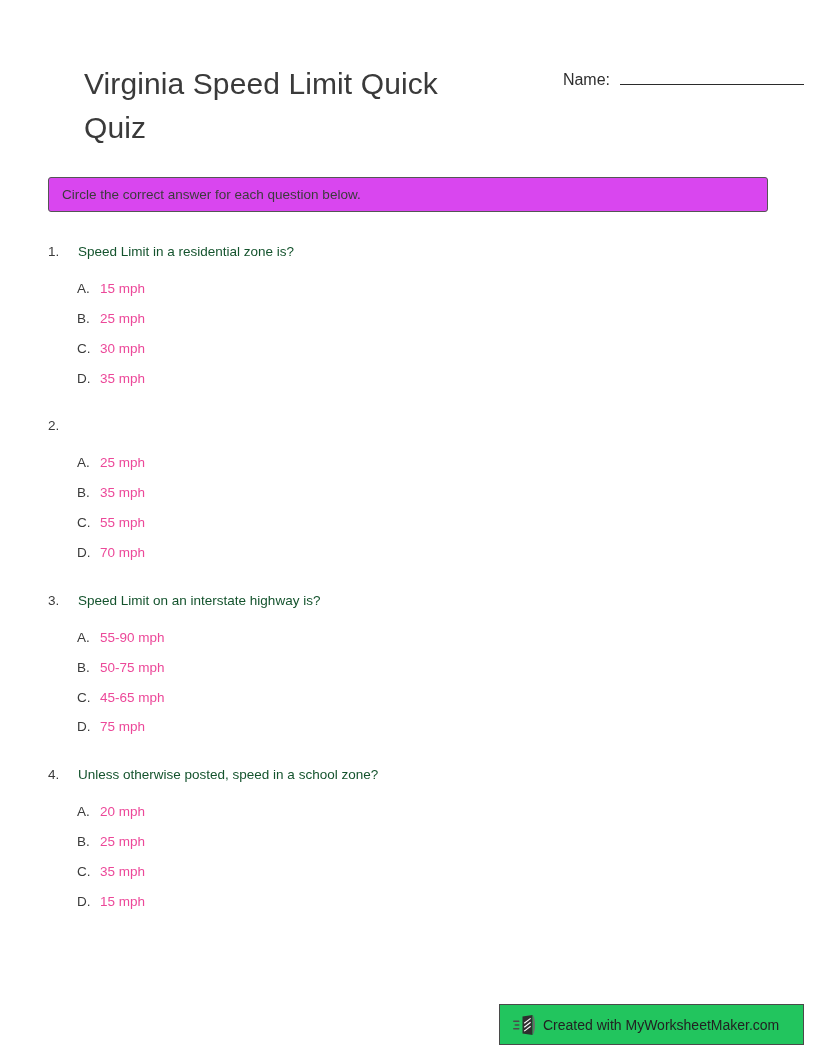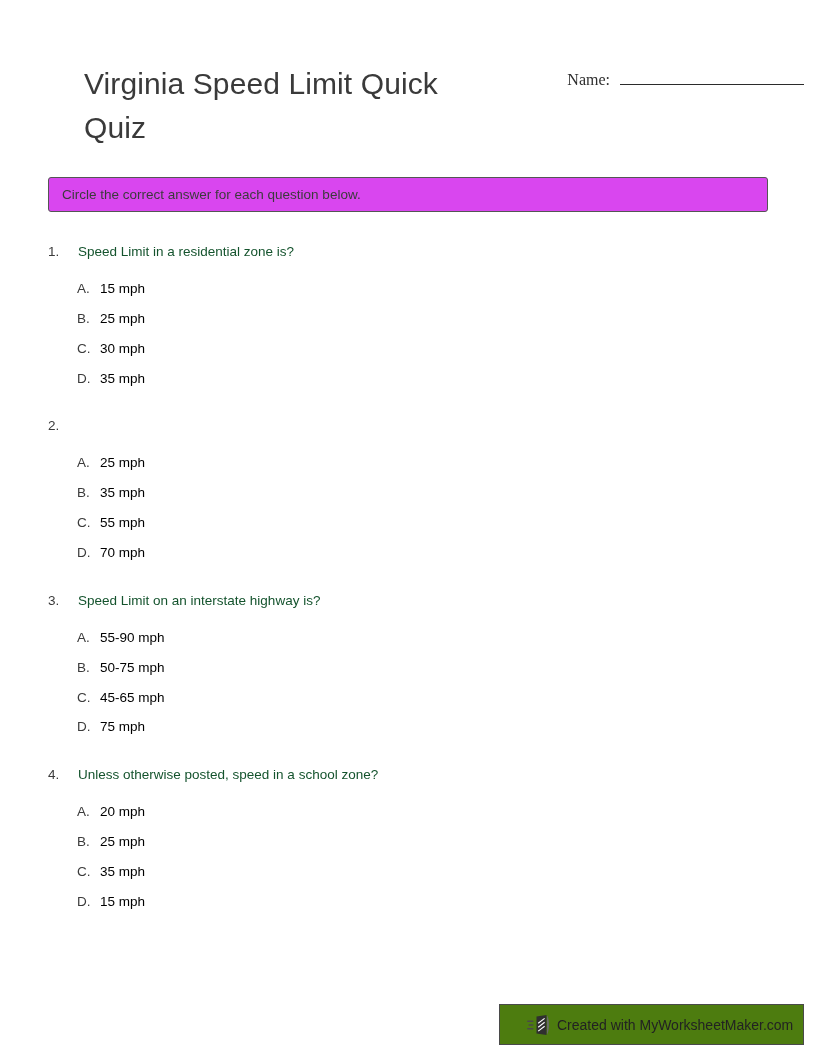--- a/index.html
+++ b/index.html
@@ -37,21 +37,21 @@
     margin: 0;
     padding-top: 2px;
   }
   .name-block {
     display: flex;
     align-items: baseline;
     padding-top: 11px;
     white-space: nowrap;
   }
   .name-label {
-    font-family: Liberation Serif, serif;
+    font-family: Liberation Sans, sans-serif;
     font-size: 16px;
     color: #2e2e2e;
   }
   .name-line {
     display: inline-block;
     width: 184px;
     border-bottom: 1.6px solid #2b2b2b;
     margin-left: 10px;
     height: 13px;
   }
@@ -114,37 +114,37 @@
   }
   .opt-letter {
     width: 23px;
     flex: none;
     font-size: 13.5px;
     color: #3b3b3b;
     line-height: 1.4;
   }
   .opt-text {
     font-size: 13.5px;
-    color: #000000;
+    color: #ec4899;
     line-height: 1.4;
   }
 
   
   .footer-badge {
     position: absolute;
     left: 499px;
     top: 1004px;
     width: 305px;
     height: 41px;
     box-sizing: border-box;
     border: 1.4px solid #4a4a4a;
-    background: #4d7c0f;
+    background: #22c55e;
     display: flex;
     align-items: center;
-    padding-left: 26px;
+    padding-left: 12px;
   }
   .footer-logo {
     width: 26px;
     height: 26px;
     flex: none;
     display: block;
   }
   .footer-text {
     font-size: 14px;
     color: #222222;

